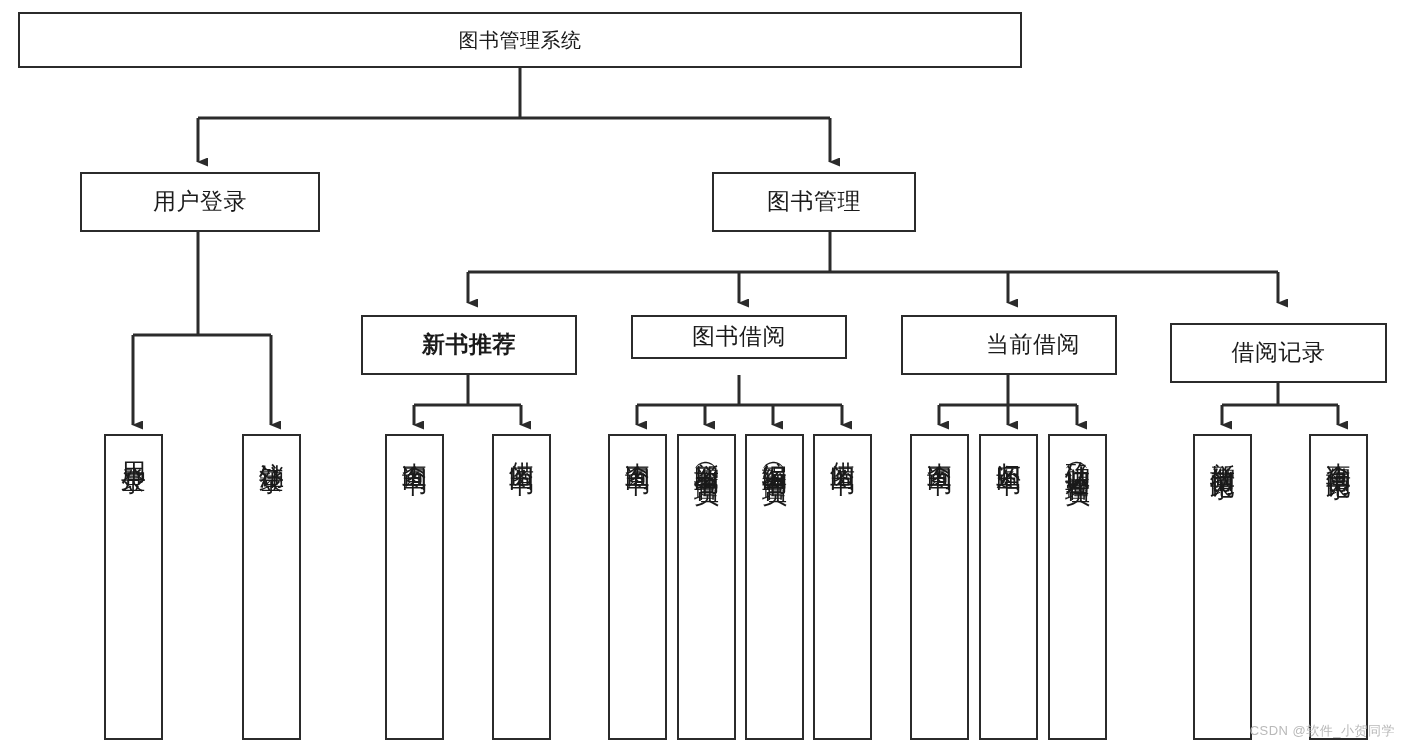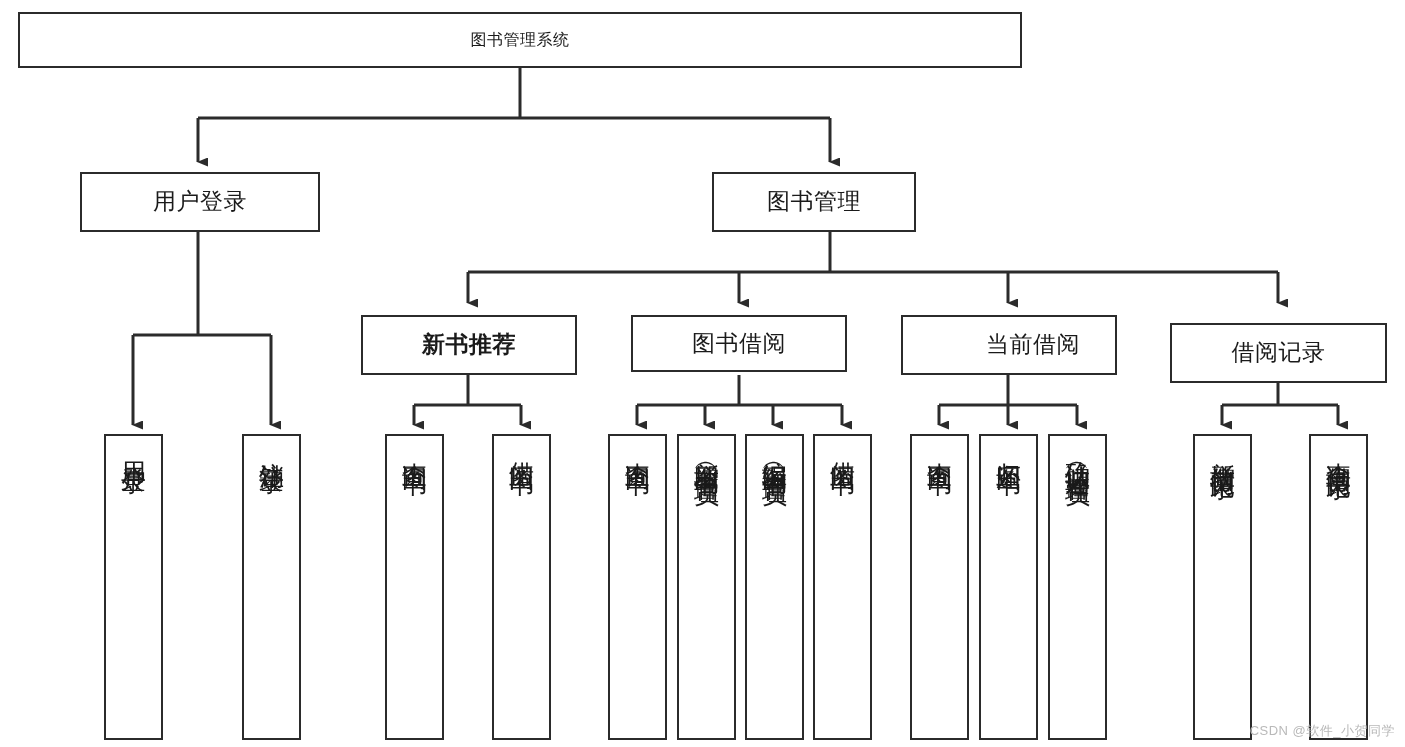--- a/index.html
+++ b/index.html
@@ -33,21 +33,21 @@
     align-items: center;
     justify-content: center;
     color: #1a1a1a;
   }
   .node-label-h {
     font-size: 23px;
     line-height: 1.1;
     letter-spacing: 0.5px;
     white-space: nowrap;
   }
-  .node-box.root .node-label-h { font-size: 16px; }
+  .node-box.root .node-label-h { font-size: 20px; }
   .node-box.leaf {
     align-items: flex-start;
     justify-content: center;
     padding-top: 6px;
   }
   .node-label-v {
     writing-mode: vertical-rl;
     text-orientation: upright;
     font-size: 25px;
     line-height: 1.15;
@@ -128,21 +128,21 @@
   <div class="node-box" style="left:80px; top:172px; width:240px; height:60px;">
     <span class="node-label-h">用户登录</span>
   </div>
   <div class="node-box" style="left:712px; top:172px; width:204px; height:60px;">
     <span class="node-label-h">图书管理</span>
   </div>
 
   <div class="node-box" style="left:361px; top:315px; width:216px; height:60px;font-weight:bold;">
     <span class="node-label-h">新书推荐</span>
   </div>
-  <div class="node-box" style="left:631px; top:315px; width:216px; height:57px;">
+  <div class="node-box" style="left:631px; top:315px; width:216px; height:44px;">
     <span class="node-label-h">图书借阅</span>
   </div>
   <div class="node-box" style="left:901px; top:315px; width:216px; height:60px;padding-left:48px;">
     <span class="node-label-h">当前借阅</span>
   </div>
   <div class="node-box" style="left:1170px; top:323px; width:217px; height:60px;">
     <span class="node-label-h">借阅记录</span>
   </div>
 
   <div class="node-box leaf" style="left:104px; top:434px; width:59px; height:306px;">

